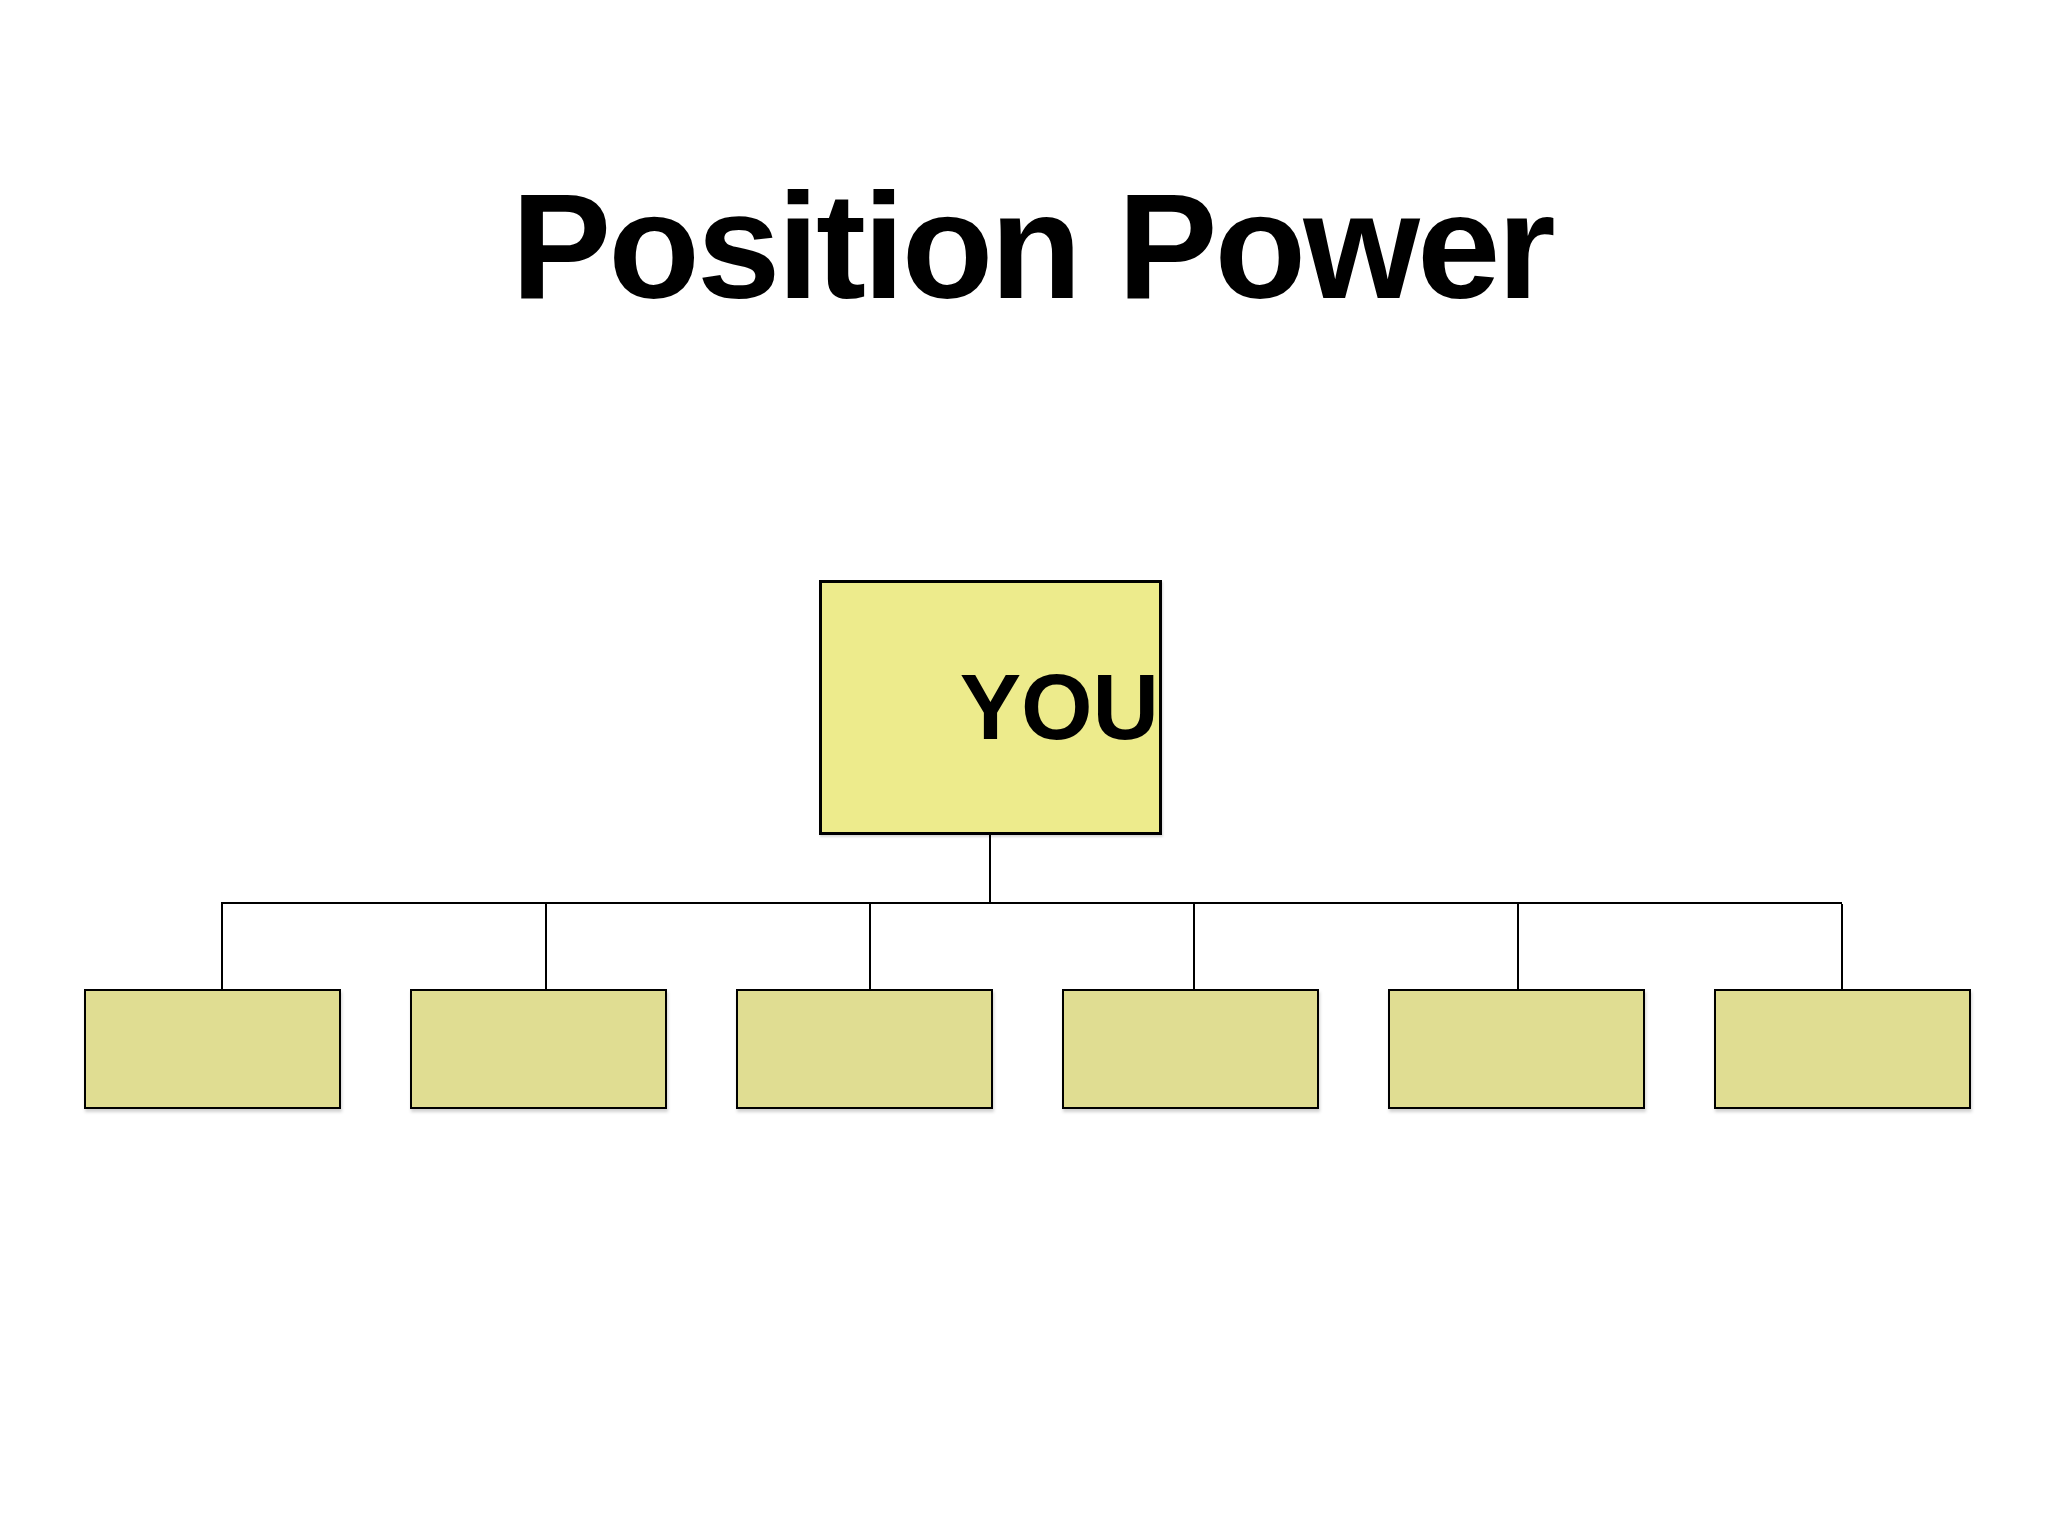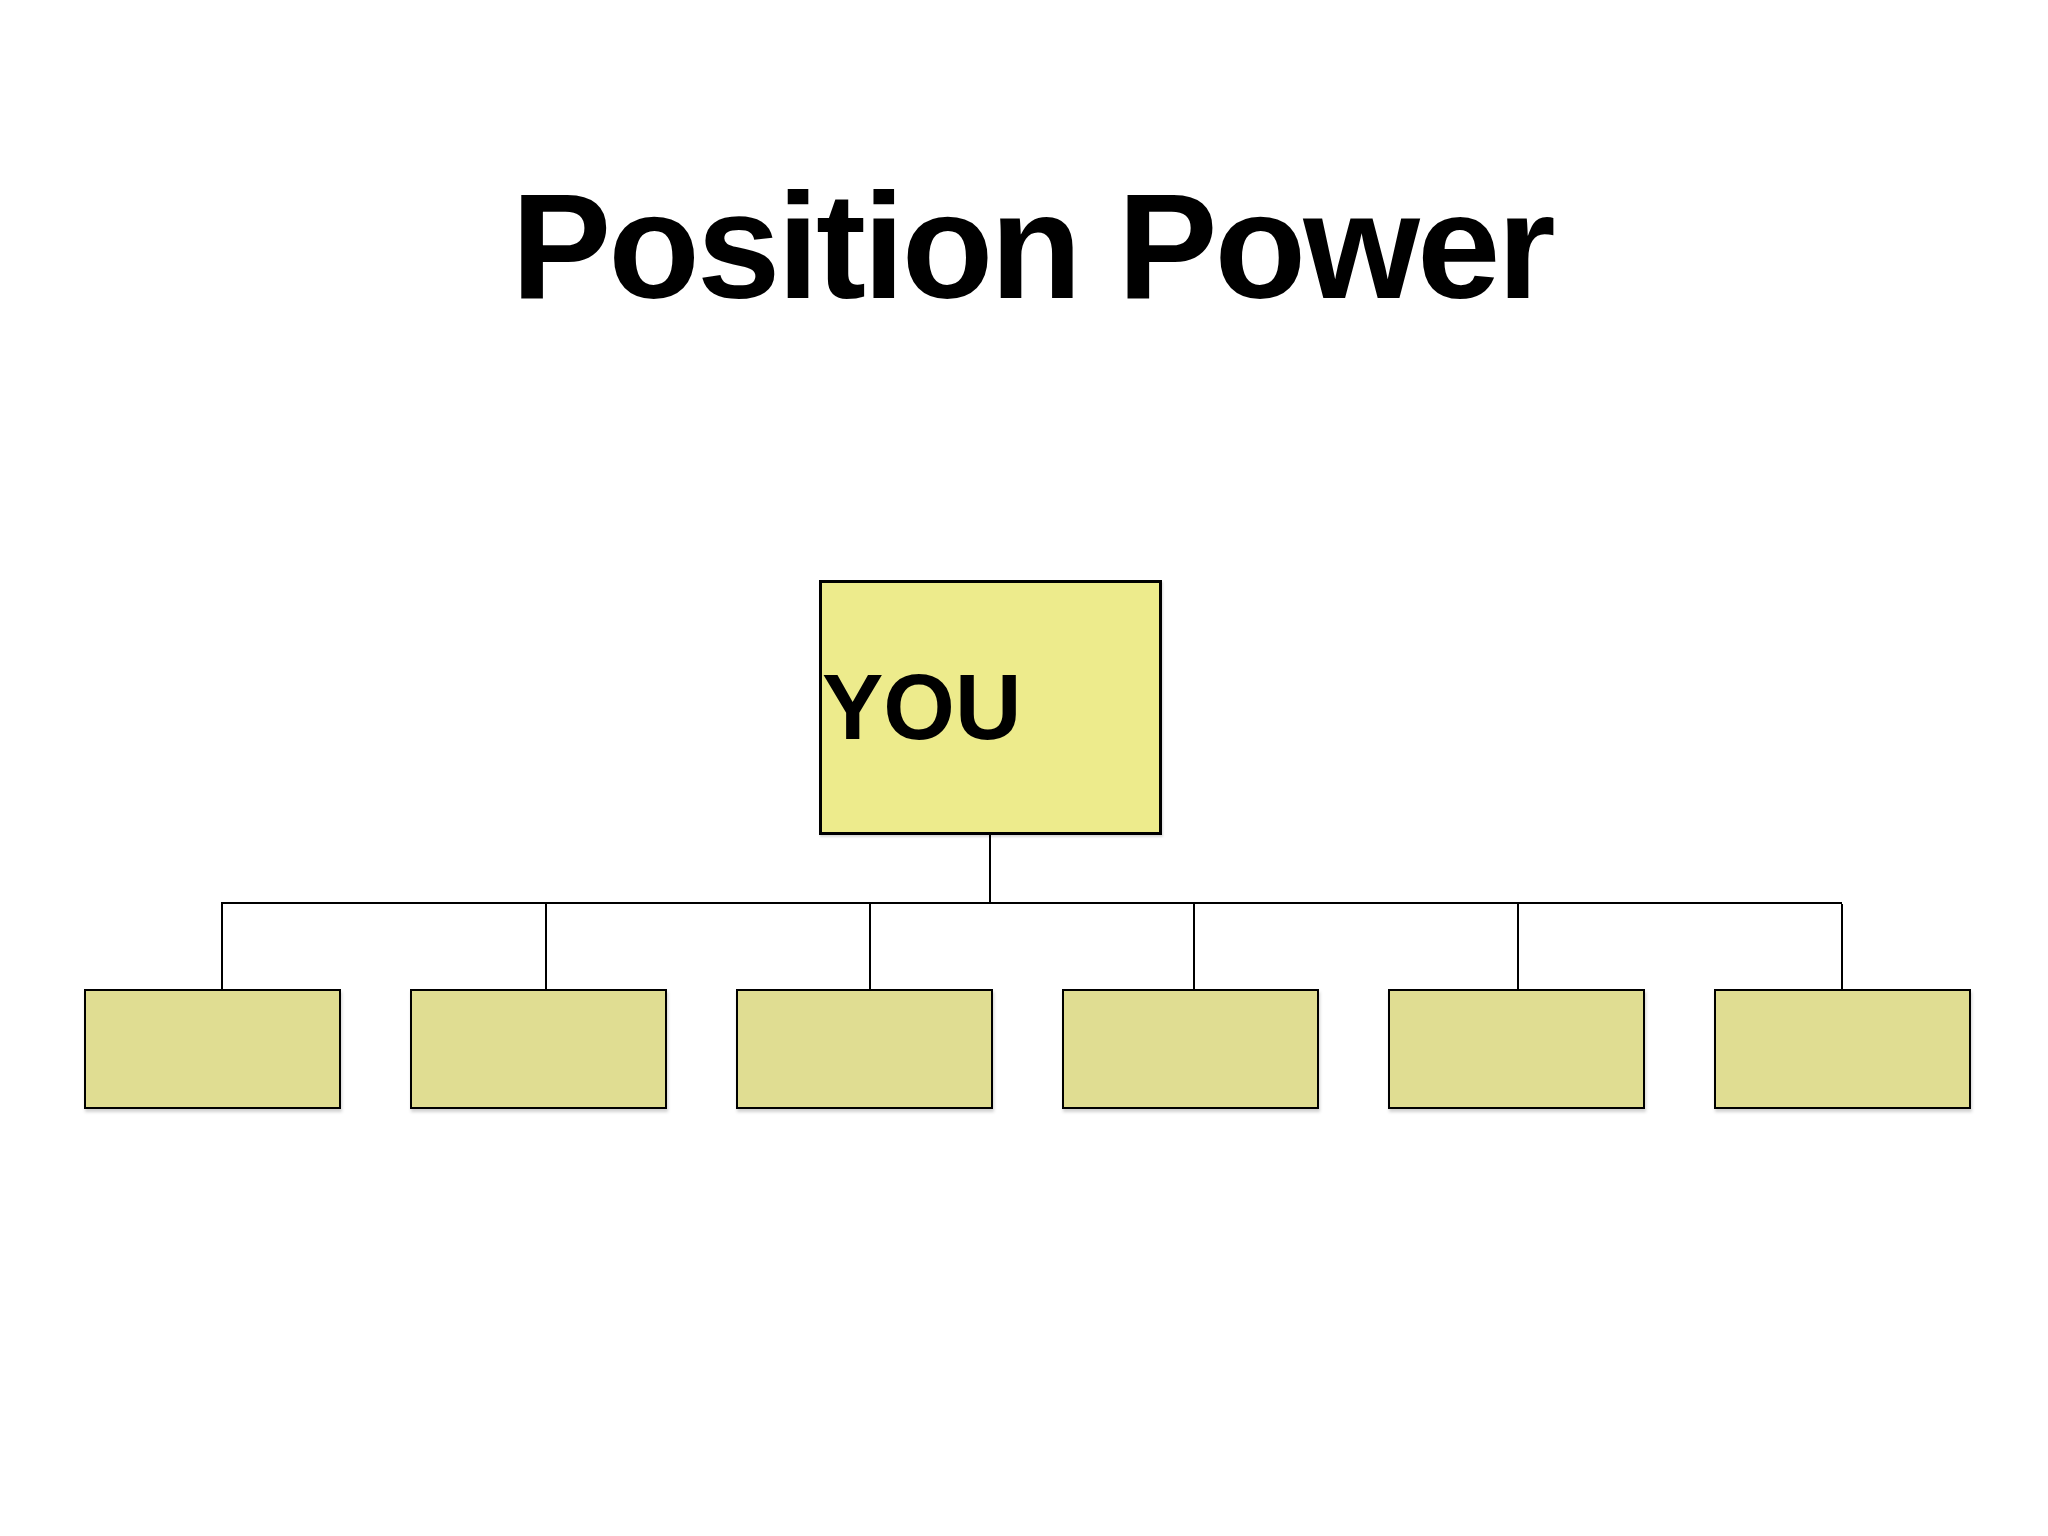--- a/index.html
+++ b/index.html
@@ -36,21 +36,21 @@
     position: absolute;
     left: 819px;
     top: 580px;
     width: 343px;
     height: 255px;
     box-sizing: border-box;
     background: var(--root-fill, #edeb8c);
     border: 3px solid var(--box-border, #000000);
     display: flex;
     align-items: center;
-    justify-content: flex-start;
+    justify-content: flex-end;
     box-shadow: 1px 2px 2px rgba(0,0,0,0.15);
   }
   .org-root-label {
     font-size: 92px;
     font-weight: 700;
     color: #000000;
     letter-spacing: 0px;
   }
   .connector {
     position: absolute;

